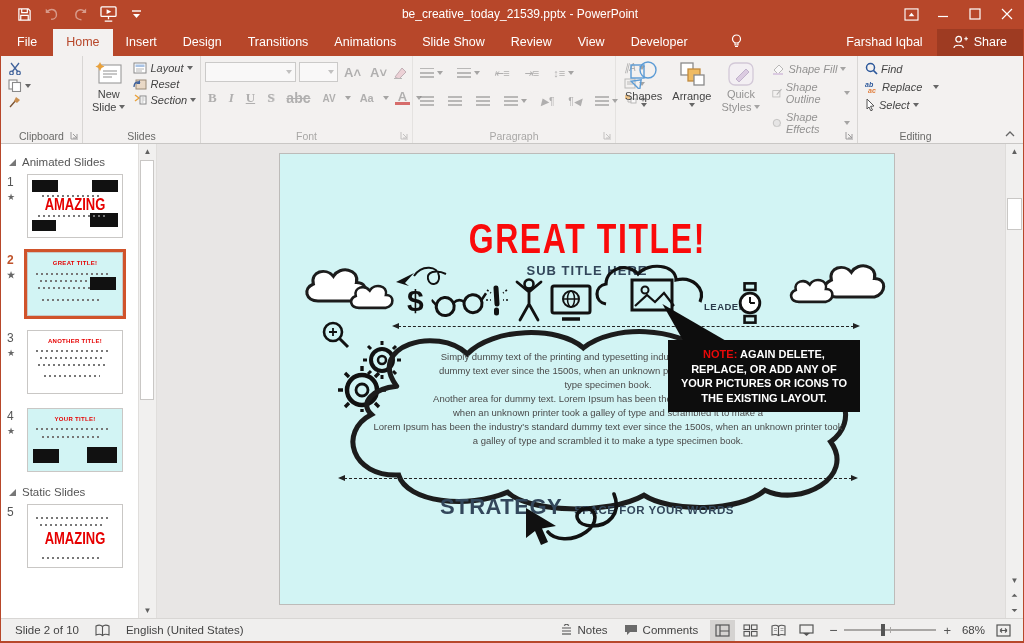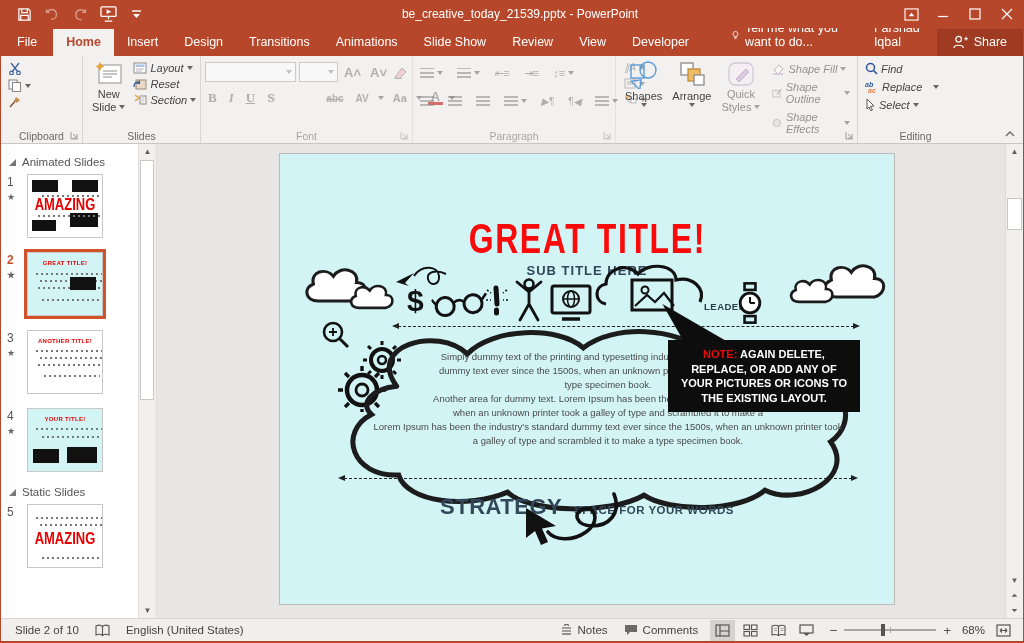--- a/index.html
+++ b/index.html
@@ -14,21 +14,21 @@
   .qat { display:flex; align-items:center; gap:10px; padding-left:14px; }
   .qat .qbtn { width:18px; height:18px; display:flex; align-items:center; justify-content:center; }
   .dim { opacity:.45; }
   .title-text { position:absolute; left:16px; right:0; text-align:center; font-size:12px; color:#fff; pointer-events:none; }
   .winbtns { margin-left:auto; display:flex; height:28px; }
   .winbtn { width:32px; height:28px; display:flex; align-items:center; justify-content:center; }
 
   
   .tabrow { height:28px; background:#B7472A; display:flex; align-items:flex-end; color:#fff; flex:0 0 28px; font-size:12.5px; }
   .tab { padding:6px 13px 7px; cursor:default; white-space:nowrap; }
-  .tab.active { background:#F3F1F0; color:#B7472A; font-weight:bold; }
+  .tab.active { background:#F3F1F0; color:#B7472A; font-weight:normal; }
   .tellme { display:flex; align-items:center; gap:6px; padding:6px 12px 7px; color:#fff; }
   .user { margin-left:auto; padding:6px 14px 7px; }
   .sharebtn { display:flex; align-items:center; gap:6px; padding:6px 16px 7px; background:#9E3B22; }
 
   
   .ribbon { height:88px; background:#F3F1F0; border-bottom:1px solid #C9C7C5; display:flex; flex:0 0 88px; font-size:11px; color:#444; }
   .rgroup { position:relative; border-right:1px solid #D8D6D4; padding:3px 4px 14px; display:flex; }
   .glabel { position:absolute; bottom:1px; left:0; right:0; text-align:center; font-size:10.5px; color:#6a6a68; }
   .dlg { position:absolute; right:3px; bottom:3px; opacity:.7; }
   .bigbtn { display:flex; flex-direction:column; align-items:center; justify-content:flex-start; padding:2px 5px; gap:1px; }
@@ -45,21 +45,21 @@
   .collapse-chevron { position:absolute; right:8px; bottom:6px; color:#666; }
 
   
   .content { flex:1; display:flex; min-height:0; }
   .sidebar { width:137px; background:#FFFFFF; border-right:1px solid #E3E1DF; position:relative; overflow:hidden; }
   .sect-head { display:flex; align-items:center; gap:6px; margin:12px 0 6px 8px; font-size:11.5px; color:#555; }
   .tri { width:0; height:0; border-left:7px solid transparent; border-bottom:7px solid #777; }
   .thumbrow { display:flex; margin:4px 0 14px 6px; }
   .thumbnum { width:20px; font-size:12px; color:#555; text-align:left; padding-top:1px; }
   .star { font-size:9px; color:#666; display:block; margin-top:3px; }
-  .thumb { width:76px; height:64px; background:#fff; border:1px solid #C9C7C5; position:relative; overflow:hidden; }
+  .thumb { width:96px; height:64px; background:#fff; border:1px solid #C9C7C5; position:relative; overflow:hidden; }
   .thumb.sel { outline:3px solid #D0532B; outline-offset:0; }
   .thumb.cyan { background:#D2F4F4; }
   .mini-title { position:absolute; top:7px; left:0; right:0; text-align:center; color:#E60000; font-weight:bold; font-size:6px; letter-spacing:.3px; }
   .mini-big { position:absolute; top:22px; left:0; right:0; text-align:center; color:#E60000; font-weight:bold; font-size:13px; letter-spacing:0; transform:scaleY(1.2); }
   .dots { height:2px; background:repeating-linear-gradient(90deg,#777 0 2px, transparent 2px 5px); position:absolute; }
   .blackbox { position:absolute; background:#111; }
   .scroll-arrow { width:17px; height:15px; display:flex; align-items:center; justify-content:center; color:#606060; font-size:8px; }
   .sb-thumb { position:absolute; top:16px; left:1px; width:14px; height:240px; background:#fff; border:1px solid #C9C7C5; }
 
   .canvasarea { flex:1; background:#E8E6E5; position:relative; overflow:hidden; }
@@ -169,21 +169,20 @@
     <span class="tab">Animations</span>
     <span class="tab">Slide Show</span>
     <span class="tab">Review</span>
     <span class="tab">View</span>
     <span class="tab">Developer</span>
     <span class="tellme" style="margin-left:18px;">
       <svg width="11" height="15" viewBox="0 0 11 15">
           <circle cx="5.5" cy="5" r="4" fill="none" stroke="#fff" stroke-width="1.2"></circle>
           <path d="M4 9 v2 h3 V9 M4 12.5 h3" stroke="#fff" stroke-width="1.1" fill="none"></path>
         </svg>
-      <span>Tell me what you want to do...</span>
     </span>
     <span class="user">Farshad Iqbal</span>
     <span class="sharebtn">
       <svg width="15" height="14" viewBox="0 0 16 15">
           <circle cx="6" cy="4.5" r="3" fill="none" stroke="#fff" stroke-width="1.3"></circle>
           <path d="M1 14 c0-4 10-4 10 0" fill="none" stroke="#fff" stroke-width="1.3"></path>
           <path d="M12 4 h4 M14 2 v4" stroke="#fff" stroke-width="1.2"></path>
         </svg>
       <span>Share</span>
     </span>
@@ -280,21 +279,21 @@
                 <path d="M2 11 L9 2 l4 4 -7 7 z" fill="#E8B7C2" stroke="#9a7a86"></path>
                 <path d="M1 12.5 h8" stroke="#888"></path>
               </svg>
           </span>
         </div>
         <div class="smrow" style="gap:6px;">
           <span class="ltr" style="font-family:'Liberation Serif',serif;">B</span>
           <span class="ltr" style="font-style:italic;font-family:'Liberation Serif',serif;">I</span>
           <span class="ltr" style="text-decoration:underline;font-family:'Liberation Serif',serif;">U</span>
           <span class="ltr" style="font-family:'Liberation Serif',serif;text-shadow:1px 0 #bbb;">S</span>
-          <span class="ltr" style="font-size:10px;text-decoration:line-through;margin-left:40px;">abc</span>
+          <span class="ltr" style="font-size:14px;text-decoration:line-through;">abc</span>
           <span class="ltr" style="font-size:10px;">AV</span>
             <span class="dd"></span>
           <span class="ltr" style="font-size:11px;">Aa</span>
             <span class="dd"></span>
           <span class="ltr" style="border-bottom:3px solid #C00000;line-height:11px;">A</span>
             <span class="dd"></span>
         </div>
       </div>
       <div class="glabel">Font</div>
       <svg class="dlg" width="9" height="9" viewBox="0 0 9 9">

